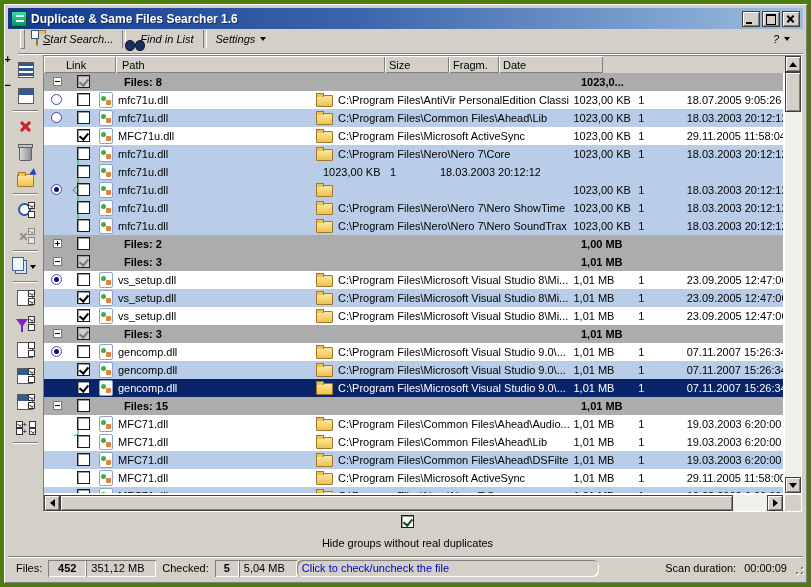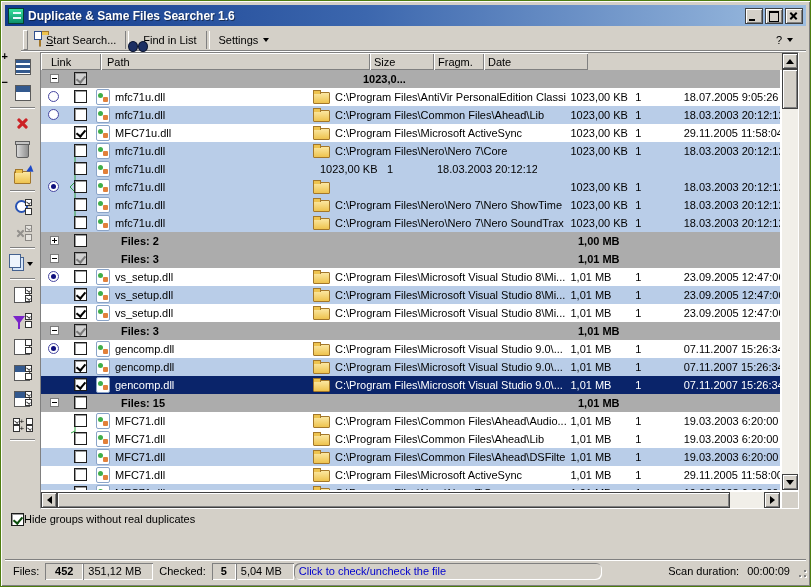--- a/index.html
+++ b/index.html
@@ -1,18 +1,18 @@
 <!DOCTYPE html>
 <html><head>
 <meta charset="utf-8">
 <style>
   html,body{margin:0;padding:0;}
   body{width:811px;height:587px;position:relative;background:#d4d0c8;
        font-family:"Liberation Sans",sans-serif;font-size:11px;color:#000;overflow:hidden;}
-  .app{position:absolute;inset:0;border:1px solid #4d7c0f;
+  .app{position:absolute;inset:0;border:4px solid #4d7c0f;
        box-shadow:inset 1px 1px 0 #fdfdfb, inset -1px -1px 0 #808080;}
 
   
   .titlebar{position:absolute;left:4px;top:4px;right:4px;height:21px;
     background:linear-gradient(90deg,#123a8c 0%,#3c67ae 45%,#9dbde0 100%);
     display:flex;align-items:center;padding:0 3px;color:#fff;}
   .app-icon{width:14px;height:14px;margin-right:4px;flex:0 0 auto;
     background:linear-gradient(180deg,#37e09c,#0b8f6a);border:1px solid #06402e;position:relative;}
   .app-icon::before,.app-icon::after{content:"";position:absolute;left:4px;right:2px;height:2px;background:#e8f8ff;}
   .app-icon::before{top:3px}.app-icon::after{top:8px}
@@ -22,22 +22,22 @@
   .wb{width:16px;height:14px;background:#d4d0c8;border:1px solid #404040;
     box-shadow:inset 1px 1px 0 #fff, inset -1px -1px 0 #808080;position:relative;cursor:default;}
   .wb-min::after{content:"";position:absolute;left:3px;bottom:2px;width:6px;height:2px;background:#000;}
   .wb-max::after{content:"";position:absolute;left:3px;top:2px;width:8px;height:8px;
     border:1px solid #000;border-top-width:2px;}
   .xmark{position:absolute;left:3px;top:3px;width:8px;height:8px;}
   .xmark::before,.xmark::after{content:"";position:absolute;left:0;top:3px;width:9px;height:2px;background:#000;}
   .xmark::before{transform:rotate(45deg);} .xmark::after{transform:rotate(-45deg);}
 
   
-  .toolbar{position:absolute;left:20px;top:25px;right:4px;height:24px;display:flex;align-items:flex-end;
-    border-bottom:1px solid #808080;box-shadow:0 1px 0 #fff;}
+  .toolbar{position:absolute;left:14px;top:25px;right:4px;height:24px;display:flex;align-items:flex-start;
+    border-bottom:1px solid #808080;box-shadow:0 1px 0 #fff;font-style:italic;}
   .grip{width:3px;height:18px;margin:0 4px 0 2px;border:1px solid #fff;border-right-color:#808080;border-bottom-color:#808080;background:#d4d0c8;}
   .tbtn{display:flex;align-items:center;gap:5px;height:20px;padding:0 7px;white-space:nowrap;cursor:default;}
   .tsep{width:2px;height:18px;margin:0 2px;border-left:1px solid #808080;border-right:1px solid #fff;}
   .tb-right{margin-left:auto;display:flex;align-items:center;gap:4px;padding-right:6px;}
   .tri-dn{width:0;height:0;border-left:3px solid transparent;border-right:3px solid transparent;border-top:4px solid #000;}
   .ic-searchfolder{width:17px;height:12px;background:linear-gradient(#fbe7a1,#eec34e);border:1px solid #a3772a;border-radius:1px;position:relative;}
   .ic-searchfolder::before{content:"";position:absolute;top:-3px;left:0;width:7px;height:3px;background:#eec34e;border:1px solid #a3772a;border-bottom:none;}
   .ic-searchfolder::after{content:"";position:absolute;right:-2px;top:-3px;width:6px;height:7px;background:#fff;border:1px solid #31508e;}
   .ic-bino{width:16px;height:11px;position:relative;}
   .ic-bino::before,.ic-bino::after{content:"";position:absolute;top:1px;width:8px;height:9px;border-radius:50%;background:#1c2f63;border:1px solid #0a1430;}
@@ -68,21 +68,21 @@
   .ifunnel{position:absolute;left:0;top:3px;width:0;height:0;border-left:6px solid transparent;border-right:6px solid transparent;border-top:8px solid #7a23c9;}
   .ifunnel::after{content:"";position:absolute;left:-1px;top:-2px;width:2px;height:7px;background:#7a23c9;}
 
   
   .tablewrap{position:absolute;left:39px;top:51px;width:757px;height:455px;
     border:1px solid;border-color:#808080 #fff #fff #808080;background:#fff;}
   .hdr{display:flex;height:17px;background:#d4d0c8;}
   .hcell{box-shadow:inset 1px 1px 0 #fff, inset -1px -1px 0 #808080;height:17px;
     display:flex;align-items:center;white-space:nowrap;overflow:hidden;cursor:default;}
   .c0{width:50px}.c1{width:220px}.c2{width:263px}.c3{width:60px}.c4{width:46px}.c5{width:100px}
-  .hcell.c0{padding-left:10px}.hcell.c1,.hcell.c2{padding-left:6px}.hcell.c3,.hcell.c4,.hcell.c5{padding-left:4px}
+  .hcell.c0{padding-left:22px}.hcell.c1,.hcell.c2{padding-left:6px}.hcell.c3,.hcell.c4,.hcell.c5{padding-left:4px}
   .rows{width:739px;height:420px;overflow:hidden;position:relative;background:#fff;}
   .row{display:flex;height:18px;align-items:stretch;white-space:nowrap;}
   .row.blue{background:#b9cde8;}
   .row.sel{background:#0a246a;color:#fff;}
   .row.grp{background:#acacac;font-weight:bold;}
   .cell{overflow:hidden;display:flex;align-items:center;}
   .c-link{width:50px;position:relative;flex:0 0 auto;}
   .c-name{width:220px;padding-left:5px;gap:5px;}
   .grp .c-name{padding-left:30px;}
   .c-path{width:263px;padding-left:5px;gap:5px;}
@@ -123,21 +123,21 @@
   .hthumb{position:absolute;left:16px;top:0;width:673px;height:16px;background:#d4d0c8;border:1px solid #404040;
     box-shadow:inset 1px 1px 0 #fff, inset -1px -1px 0 #808080;box-sizing:border-box;}
   .corner{position:absolute;right:0;bottom:0;width:16px;height:16px;background:#d4d0c8;}
   .t-up{width:0;height:0;border-left:4px solid transparent;border-right:4px solid transparent;border-bottom:5px solid #000;}
   .t-dn{width:0;height:0;border-left:4px solid transparent;border-right:4px solid transparent;border-top:5px solid #000;}
   .t-lf{width:0;height:0;border-top:4px solid transparent;border-bottom:4px solid transparent;border-right:5px solid #000;}
   .t-rt{width:0;height:0;border-top:4px solid transparent;border-bottom:4px solid transparent;border-left:5px solid #000;}
 
   
   .opts{position:absolute;left:10px;top:511px;right:6px;}
-  .opt{display:flex;align-items:center;height:14px;margin-bottom:10px;}
+  .opt{display:flex;align-items:center;gap:9px;height:14px;margin-bottom:10px;flex-direction:column;}
   .ocb{width:13px;height:13px;background:#fff;border:1px solid #1c1c1c;box-shadow:inset 1px 1px 0 #9a9a9a;
     position:relative;box-sizing:border-box;flex:0 0 auto;}
   .ocb::after{content:"";position:absolute;left:3px;top:1px;width:4px;height:7px;
     border:solid #0b4d0b;border-width:0 2px 2px 0;transform:rotate(40deg);}
   .status{position:absolute;left:4px;right:4px;bottom:4px;height:22px;display:flex;align-items:center;
     border-top:1px solid #808080;box-shadow:inset 0 1px 0 #fff;padding:0 2px;}
   .slabel{padding:0 6px;white-space:nowrap;}
   .sbox{height:17px;box-shadow:inset 1px 1px 0 #808080, inset -1px -1px 0 #fff;
     display:flex;align-items:center;padding:0 5px;white-space:nowrap;box-sizing:border-box;}
   .sbox.num{justify-content:center;font-weight:bold;}
@@ -288,20 +288,21 @@
       <div class="hcell c3">Size</div>
       <div class="hcell c4">Fragm.</div>
       <div class="hcell c5">Date</div>
     </div>
     <div class="rows" id="rows">
         <div class="row grp">
           <div class="cell c-link">
             <span class="exp"></span>
             <span class="cb partial"></span>
           </div>
+          <div class="cell c-name">Files: 8</div>
           <div class="cell c-path"></div>
           <div class="cell c-size">1023,0...</div>
           <div class="cell c-fragm"></div>
           <div class="cell c-date"></div>
         </div>
         <div class="row">
           <div class="cell c-link">
             <span class="radio"></span>
             <span class="cb"></span>
           </div>

